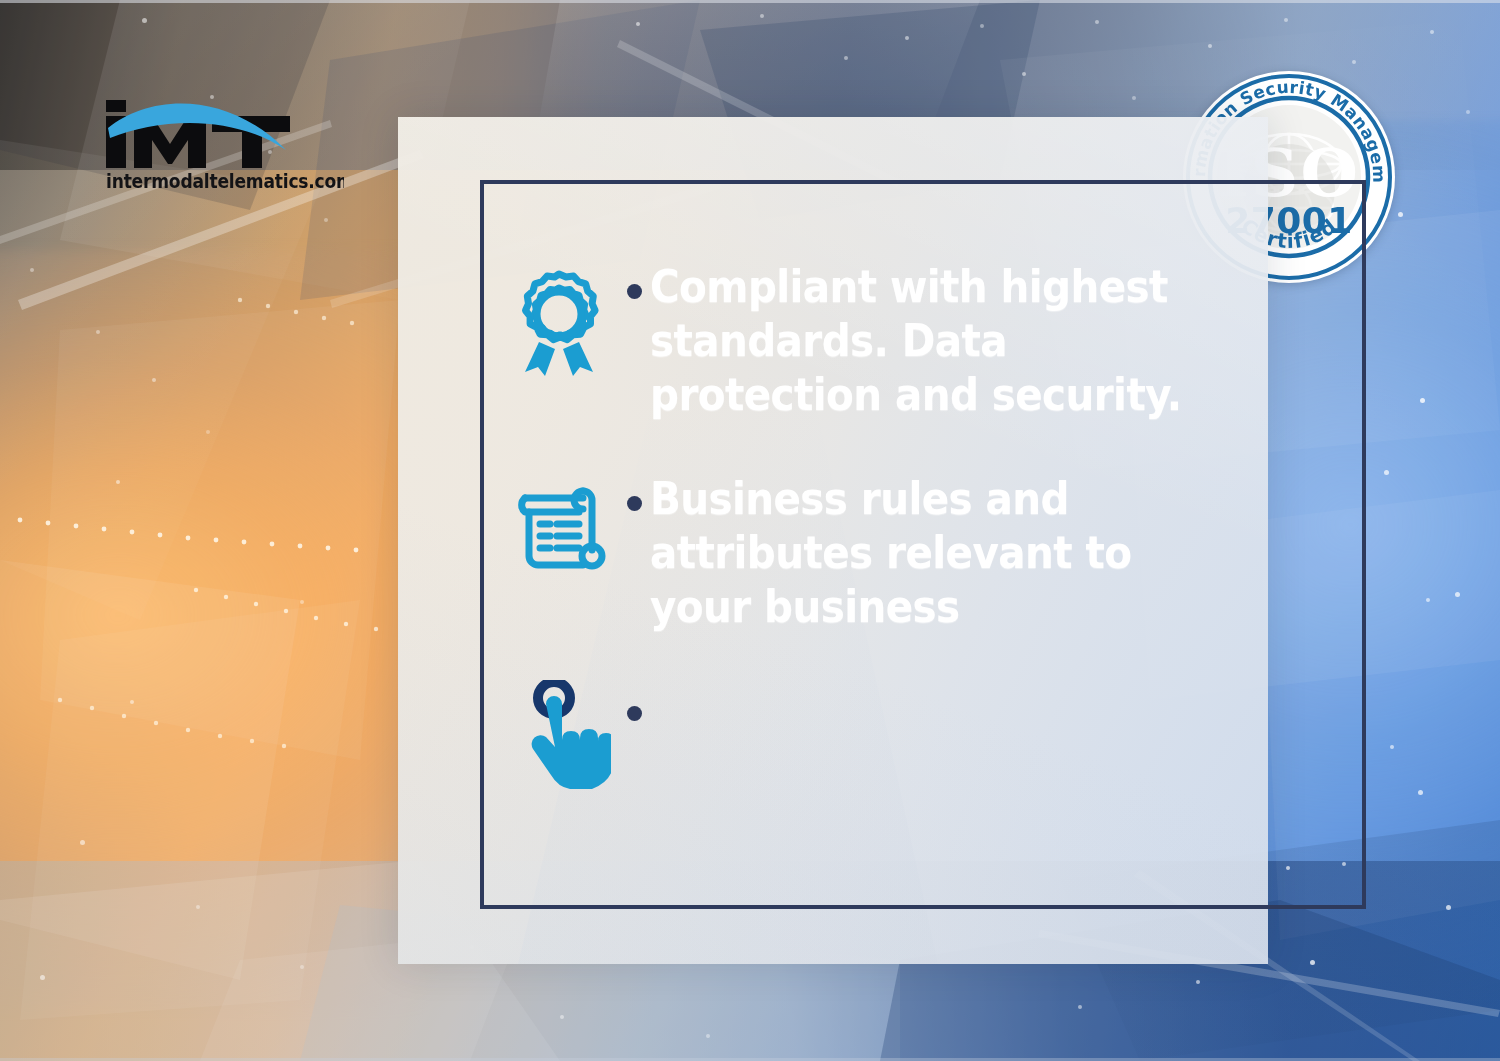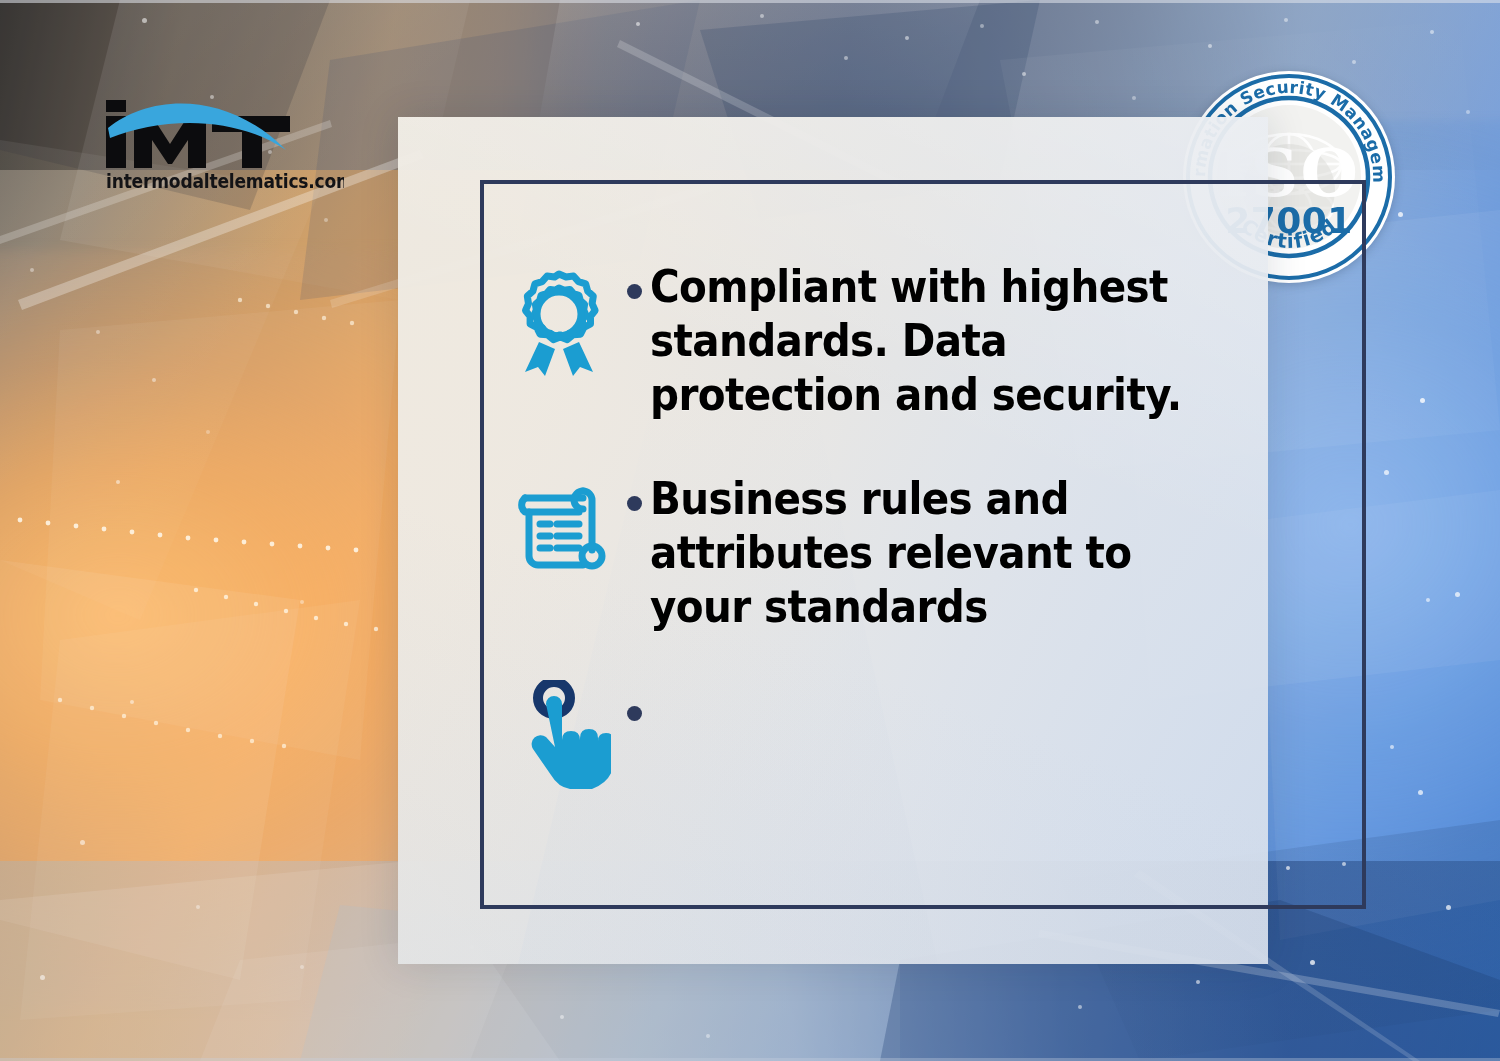--- a/index.html
+++ b/index.html
@@ -183,21 +183,21 @@
   }
   .feature-bullet i {
     display: block;
     width: 15px; height: 15px;
     border-radius: 50%;
     background: #2e3a5c;
   }
 
   .feature-text {
     flex: 1 1 auto;
-    color: #000000;
+    color: #ffffff;
     font-family: "DejaVu Sans Condensed", "Liberation Sans Narrow", "Liberation Sans", sans-serif;
     font-weight: 700;
     font-size: 45px;
     line-height: 1.20;
     letter-spacing: -0.6px;
     padding-top: 2px;
     text-shadow: 0 1px 1px rgba(255,255,255,0.45);
   }
 
   
@@ -492,21 +492,21 @@
 
             <path d="M33 48 h10 M50 48 h22"></path>
             <path d="M33 60 h10 M50 60 h22"></path>
             <path d="M33 72 h10 M50 72 h22"></path>
           </g>
         </svg>
       </div>
       <div class="feature-bullet">
           <i></i>
         </div>
-      <div class="feature-text">Business rules and attributes relevant to your standards</div>
+      <div class="feature-text">Business rules and attributes relevant to your business</div>
     </div>
 
     <div class="feature f3">
       <div class="feature-icon">
         <svg width="104" height="120" viewBox="0 0 104 120">
 
           <circle cx="47" cy="18" r="16" fill="none" stroke="#17376b" stroke-width="10"></circle>
 
           <path d="M39 24
                    a8 8 0 0 1 16 0

